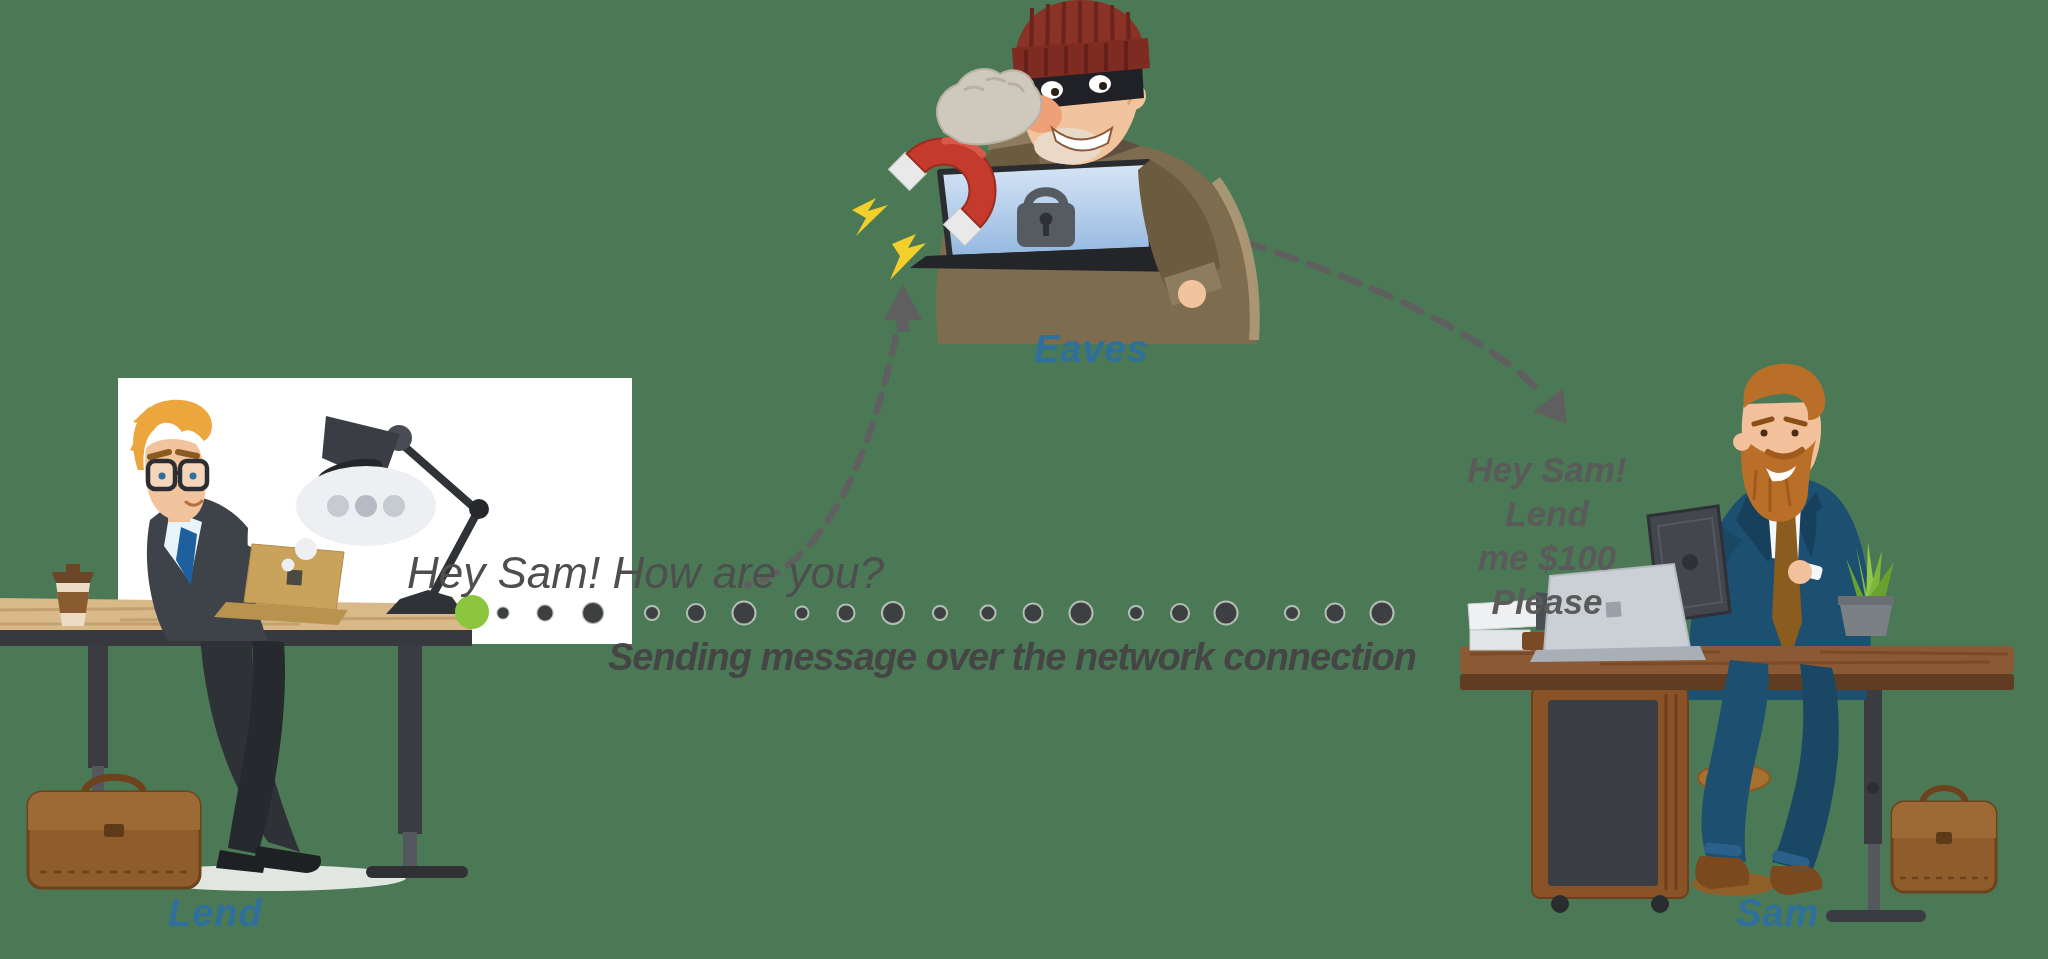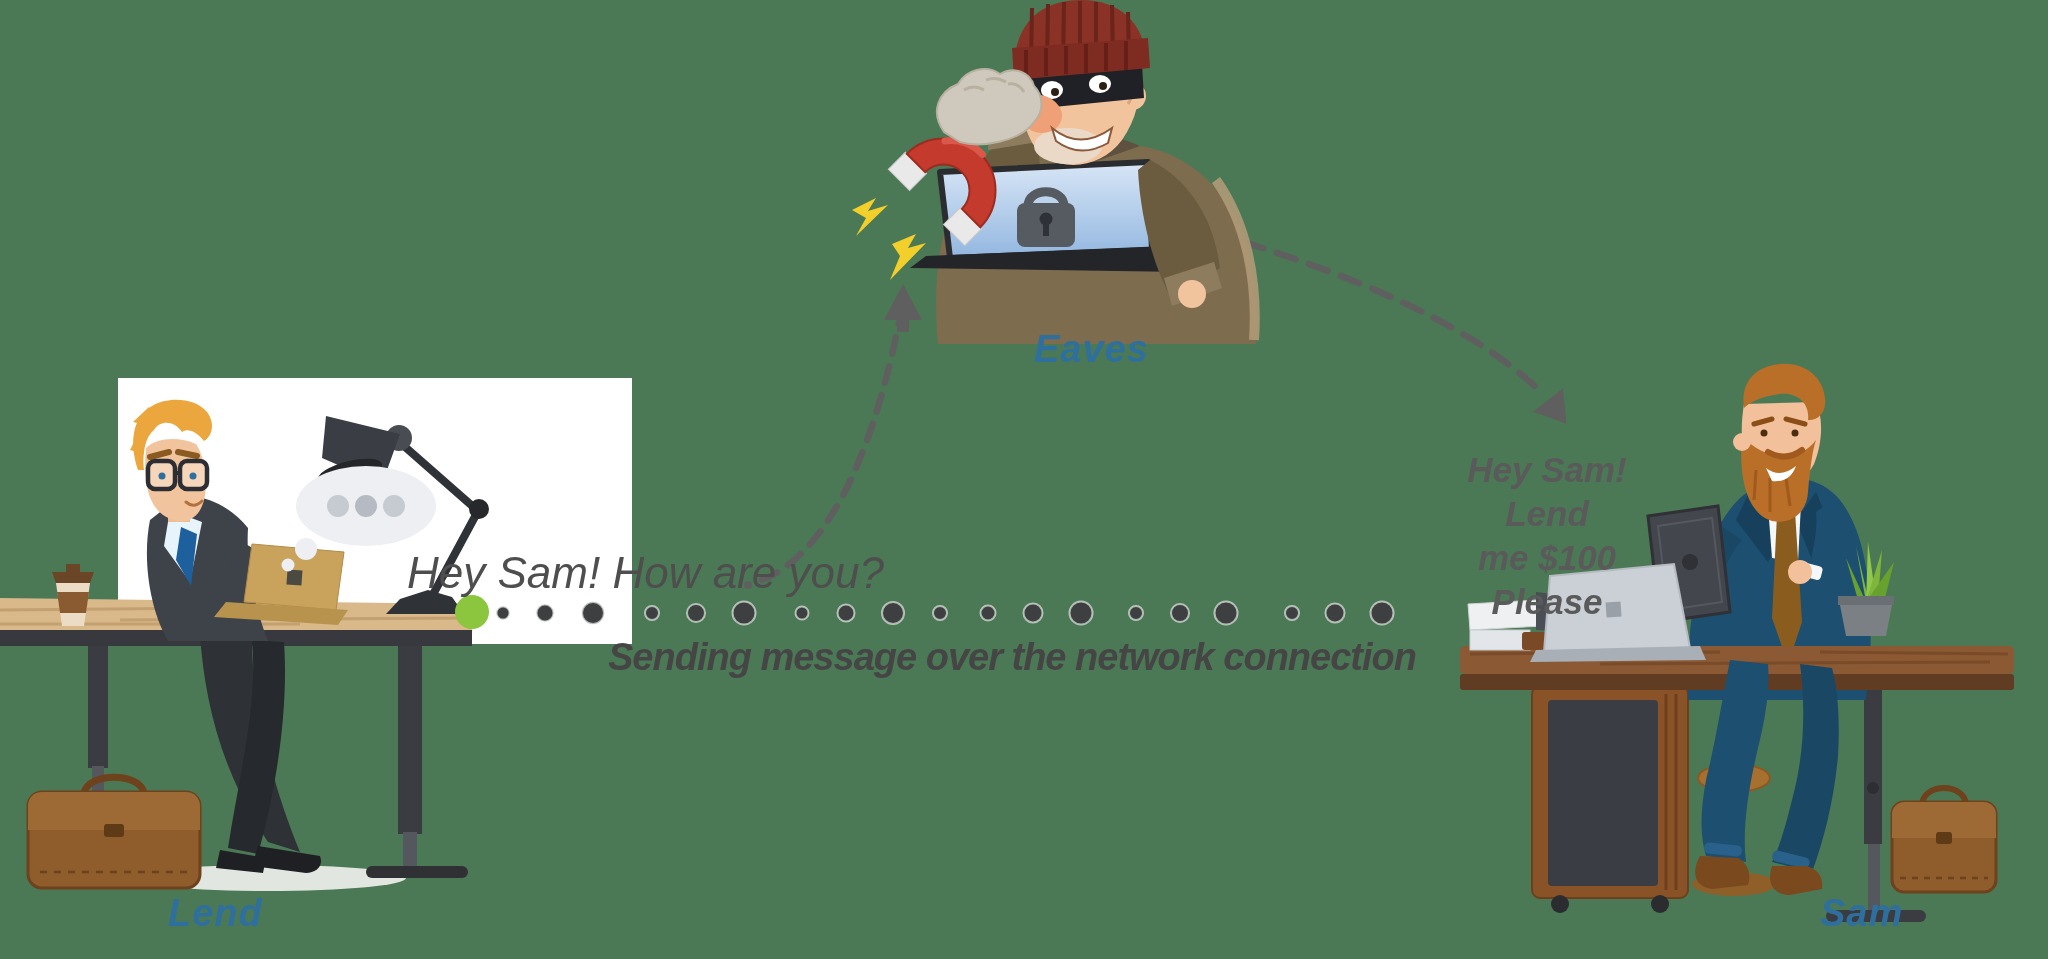--- a/index.html
+++ b/index.html
@@ -327,13 +327,13 @@
 
 <div class="txt caption" style="left:608px;top:636px;width:490px;">Sending message over the network connection</div>
 
 <div class="txt msg-received" style="left:1432px;top:448px;width:230px;text-align:center;">
   <div>Hey Sam! Lend</div>
   <div>me $100 Please</div>
 </div>
 
 <div class="txt name-label" style="left:168px;top:892px;">Lend</div>
 <div class="txt name-label" style="left:1034px;top:328px;">Eaves</div>
-<div class="txt name-label" style="left:1820px;top:892px;">Sam</div>
+<div class="txt name-label" style="left:1736px;top:892px;">Sam</div>
 
 </body></html>

